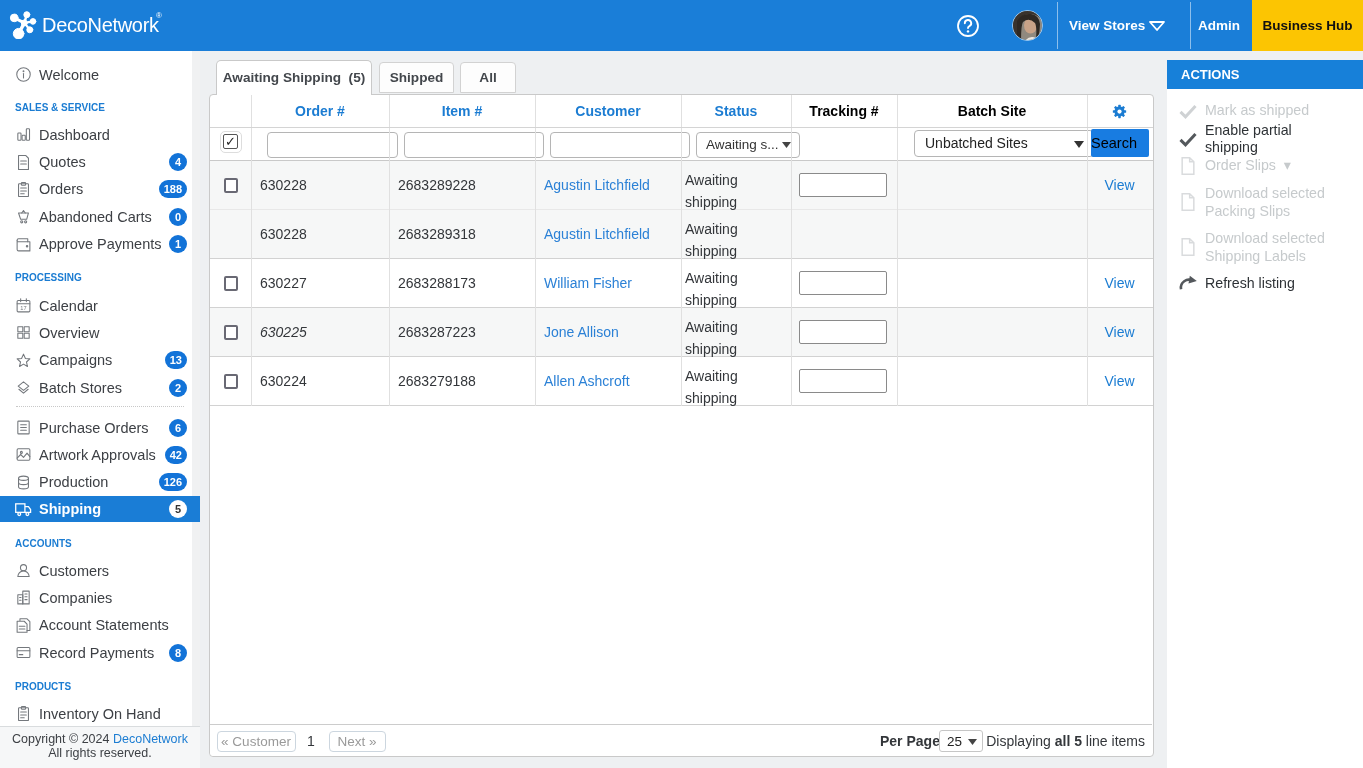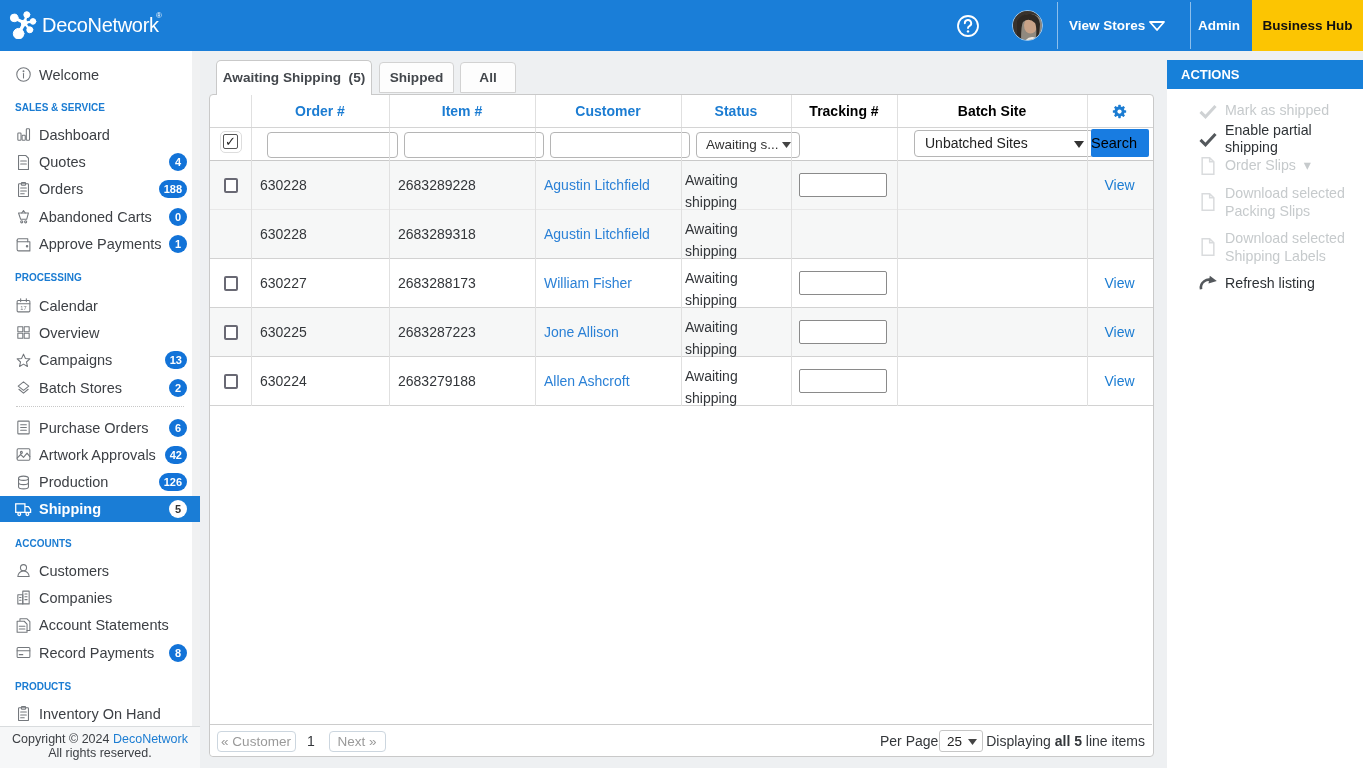--- a/index.html
+++ b/index.html
@@ -54,21 +54,21 @@
 .status { line-height:22px; padding-top:8px; }
 .tinput { position:absolute; left:166px; top:12px; width:88px; height:24px; border:1px solid #8a8a8a; border-radius:2px; background:#fff; }
 .viewlink { position:absolute; left:852px; width:67px; text-align:center; line-height:49px; font-size:14px; color:#1b7cd2; }
 .rcheck { position:absolute; left:13.5px; top:17px; width:14.5px; height:14.5px; border:2px solid #696974; border-radius:2px; background:#fff; }
 #pagefoot { position:absolute; left:0px; top:629px; width:942px; height:32px; border-top:1px solid #ccc; background:#fff; border-radius:0 0 4px 4px; }
 .pgbtn { position:absolute; top:6px; height:21px; border:1px solid #ccd6df; border-radius:4px; background:#fff; color:#9a9a9a; font-size:13.5px; text-align:center; line-height:19px; }
 
 
 #acthead { position:absolute; left:1167px; top:60px; width:196px; height:29px; background:#1780d9; color:#fff; font-size:13px; font-weight:bold; line-height:29px; padding-left:14px; }
 #actpanel { position:absolute; left:1167px; top:89px; width:196px; height:679px; background:#fff; }
-.act { position:absolute; left:0; width:158px; font-size:14.2px;margin-left:20px; }
+.act { position:absolute; left:0; width:158px; font-size:14.2px; }
 .act .t { position:absolute; left:38px; top:50%; transform:translateY(-50%); line-height:17.5px; }
 .act .i { position:absolute; left:11px; top:50%; transform:translateY(-50%); }
 .dis { color:#c6cacc; }
 .en { color:#2e3236; }
 </style>
 </head>
 <body>
 
 <div id="topbar">
   <svg id="logo" width="28" height="28" viewBox="0 0 28 28" style="position:absolute;left:9px;top:11px;">
@@ -357,21 +357,21 @@
         <div class="rcheck"></div>
         <div class="cell" style="left:50px;">630227</div>
         <div class="cell" style="left:188px;">2683288173</div>
         <div class="cell cblue" style="left:334px;">William Fisher</div>
         <div class="cell status" style="left:475px;">Awaiting<br>shipping</div>
         <div class="tinput" style="left:589px;"></div>
         <div class="viewlink" style="left:877px; width:65px;">View</div>
       </div>
       <div class="row" style="top:213px; background:#f6f7f7; border-bottom-color:#d2d2d2;">
         <div class="rcheck"></div>
-        <div class="cell" style="left:50px;">630225</div>
+        <div class="cell" style="left:50px;font-style:italic;">630225</div>
         <div class="cell" style="left:188px;">2683287223</div>
         <div class="cell cblue" style="left:334px;">Jone Allison</div>
         <div class="cell status" style="left:475px;">Awaiting<br>shipping</div>
         <div class="tinput" style="left:589px;"></div>
         <div class="viewlink" style="left:877px; width:65px;">View</div>
       </div>
       <div class="row" style="top:262px; background:#fff; border-bottom-color:#d2d2d2;">
         <div class="rcheck"></div>
         <div class="cell" style="left:50px;">630224</div>
         <div class="cell" style="left:188px;">2683279188</div>
@@ -386,21 +386,21 @@
       <div class="vline" style="left:471px; height:311px;"></div>
       <div class="vline" style="left:581px; height:311px;"></div>
       <div class="vline" style="left:687px; height:311px;"></div>
       <div class="vline" style="left:877px; height:311px;"></div>
       <div style="position:absolute; left:0; top:32px; width:943px; height:1px; background:#d4d4d4;"></div>
     </div>
   <div id="pagefoot">
     <div class="pgbtn" style="left:6.5px; width:79px;">« Customer</div>
     <div style="position:absolute; left:97px; top:0; line-height:32px; font-size:14px; color:#33363a;">1</div>
     <div class="pgbtn" style="left:118.5px; width:57px;">Next »</div>
-    <div style="position:absolute; left:670px; top:0; line-height:32px; font-size:14px; color:#33363a;">Per Page</div>
+    <div style="position:absolute; left:670px; top:0; line-height:32px; font-size:14px; color:#33363a;font-weight:bold;">Per Page</div>
     <div style="position:absolute; left:729px; top:5px; width:44px; height:22px; border:1px solid #c6c6c6; border-radius:3px; background:#fff; font-size:13.5px; color:#222; line-height:21px; padding-left:7px;">25
       <svg width="9" height="6" viewBox="0 0 9 6" style="position:absolute; right:5px; top:8px;">
           <path d="M0 0 L9 0 L4.5 6 Z" fill="#444"></path>
         </svg>
     </div>
     <div style="position:absolute; right:7px; top:0; line-height:32px; font-size:14px; color:#33363a; white-space:nowrap;">Displaying <b>all 5</b> line items</div>
   </div>
 </div>
 
 <div id="acthead">ACTIONS</div>

